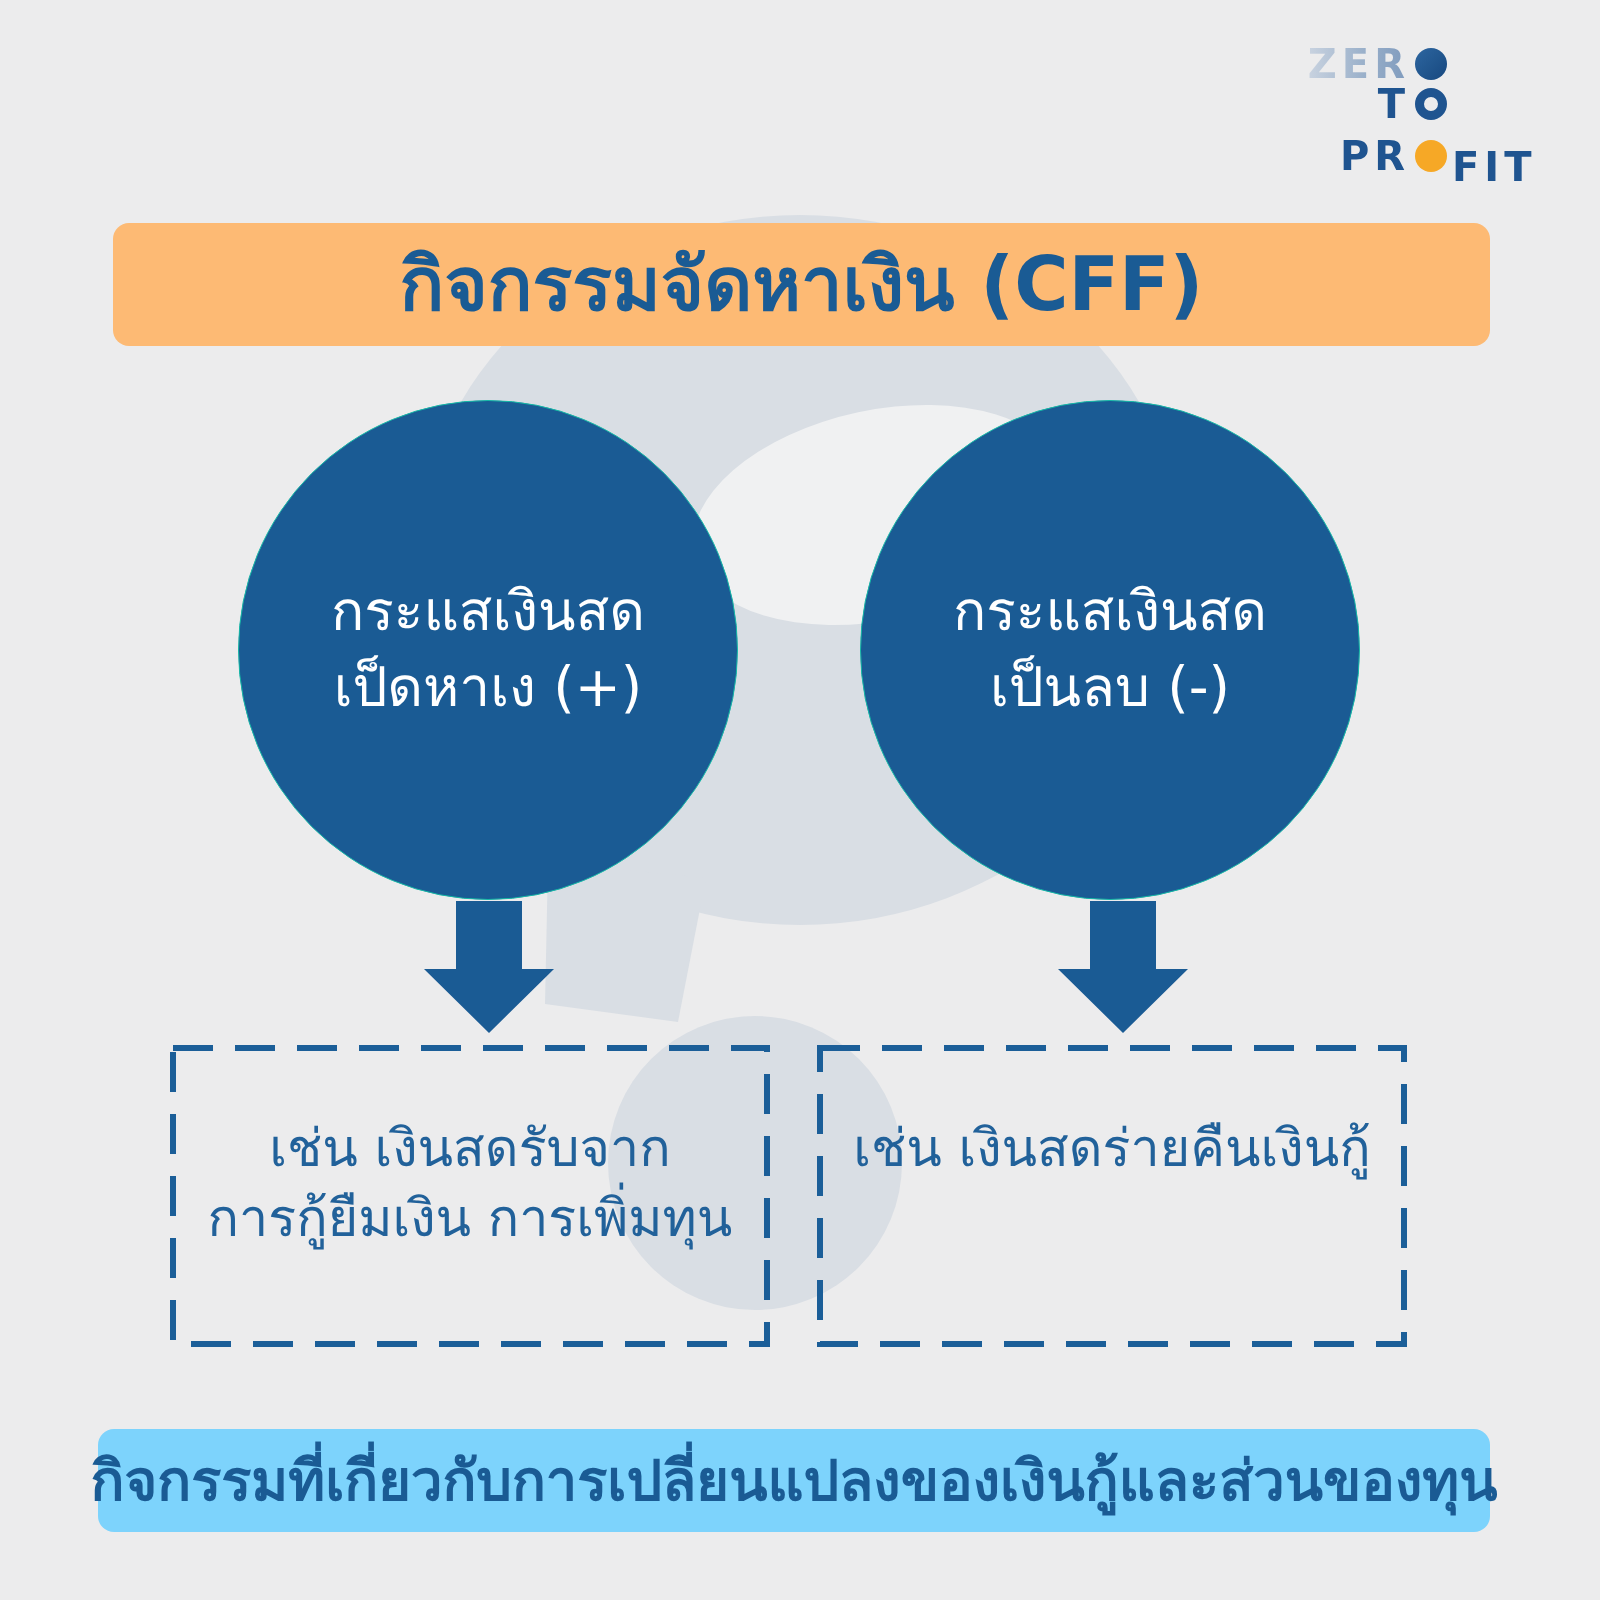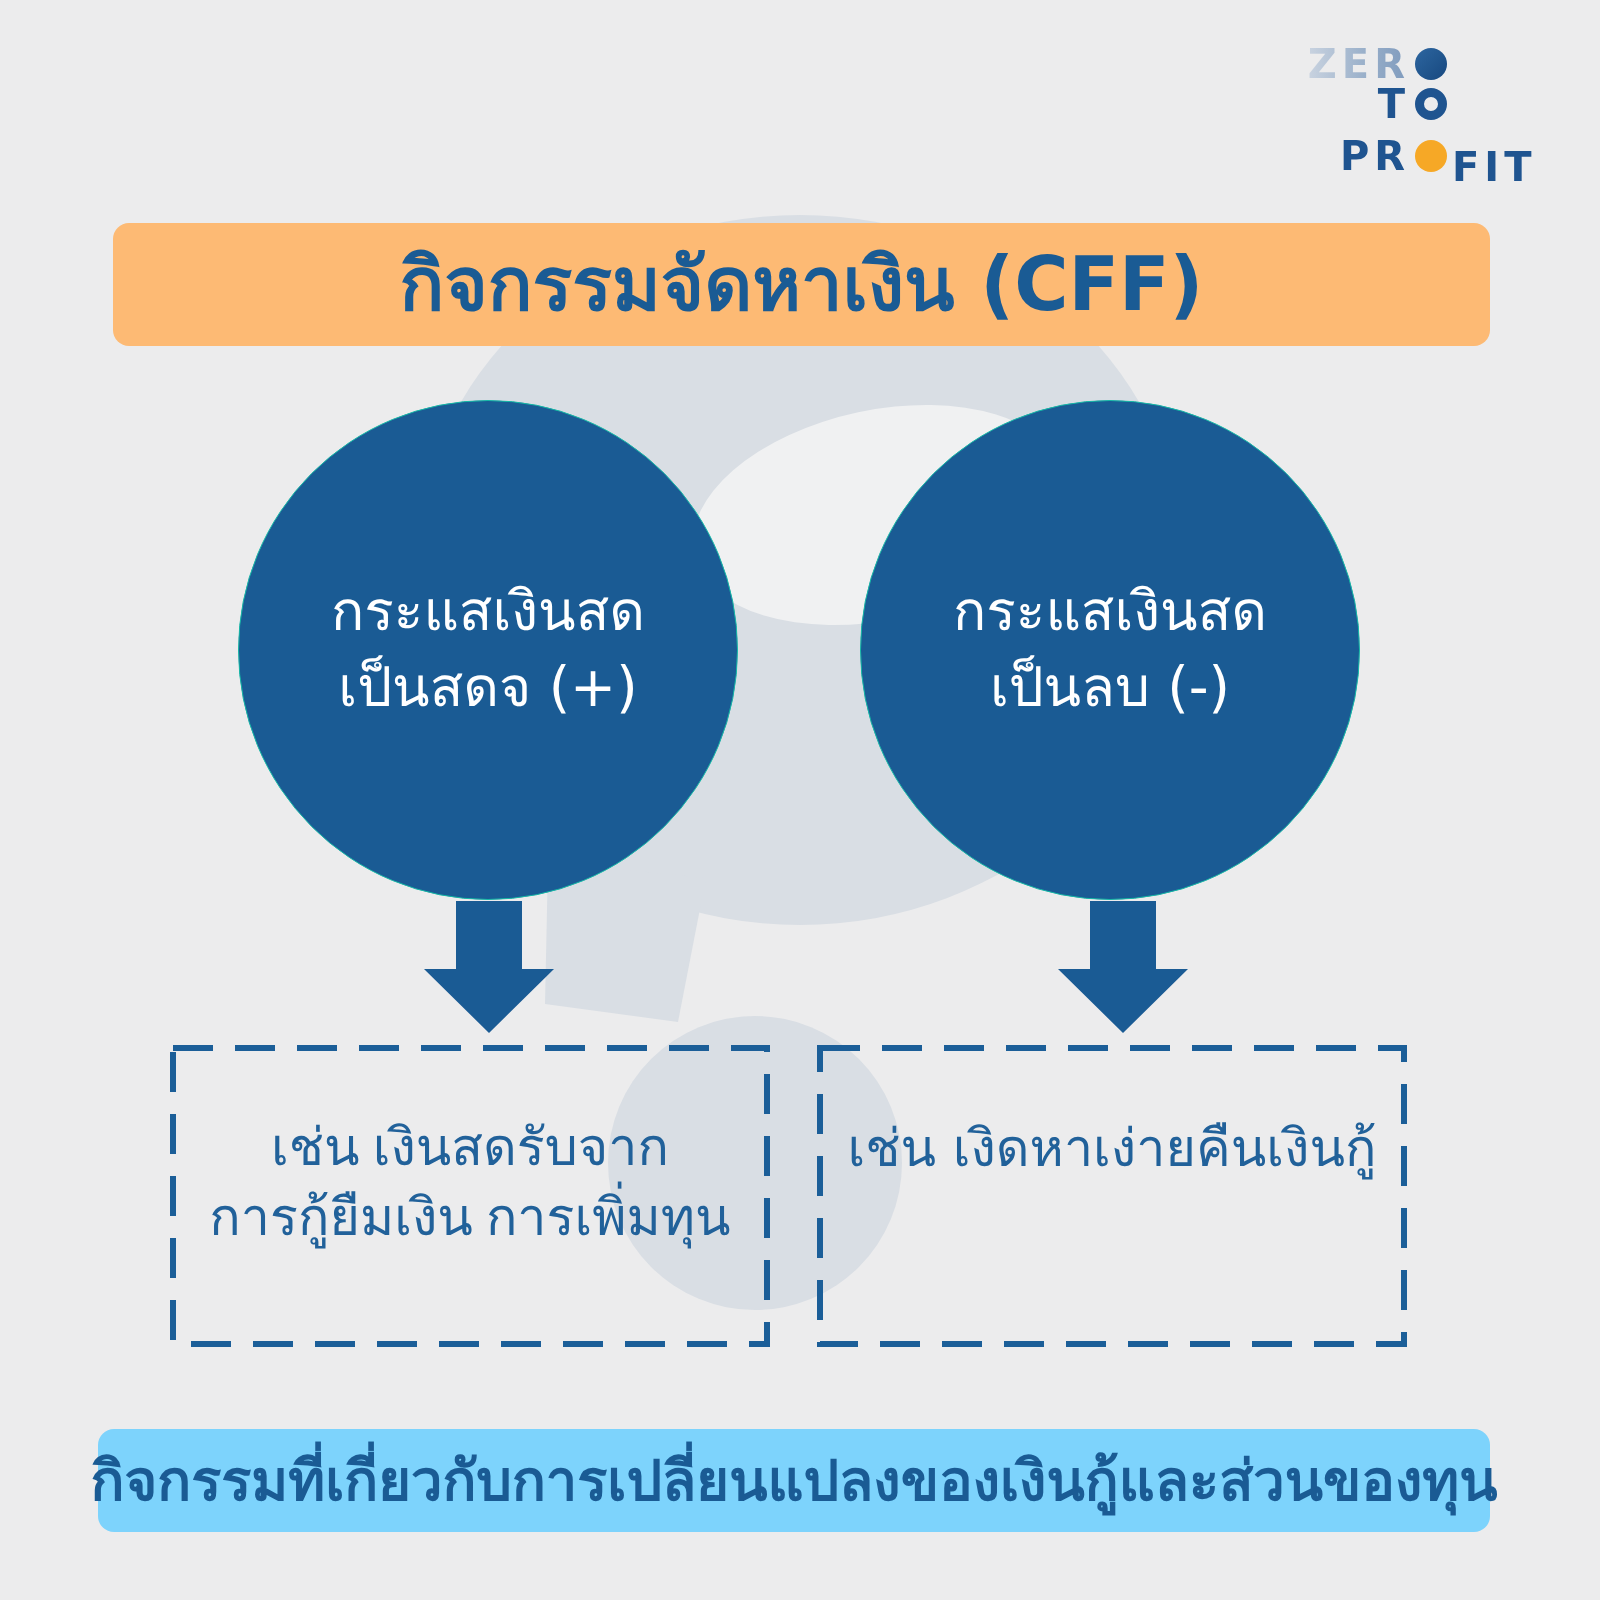--- a/index.html
+++ b/index.html
@@ -57,21 +57,21 @@
   .big-circle.right{left:860px;top:400px;}
   .circle-text span{display:block;color:#FFFFFF;font-size:55px;line-height:1.38;white-space:nowrap;}
 
   
   .arrow{position:absolute;width:130px;height:132px;}
   .arrow.left{left:424px;top:901px;}
   .arrow.right{left:1058px;top:901px;}
 
   
   .example-box{position:absolute;top:1045px;height:302px;}
-  .example-box.left{left:170px;width:600px;font-family:Liberation Serif, serif;}
+  .example-box.left{left:170px;width:600px;}
   .example-box.right{left:817px;width:590px;}
   .example-box svg{position:absolute;left:0;top:0;}
   .box-text{position:relative;padding-top:68px;text-align:center;}
   .box-text span{display:block;color:#21619A;font-size:52px;line-height:1.35;white-space:nowrap;}
 </style>
 </head>
 <body>
 
 <div class="canvas">
 
@@ -100,21 +100,21 @@
     </div>
   </div>
 
   <div class="title-banner">
     <span>กิจกรรมจัดหาเงิน (CFF)</span>
   </div>
 
   <div class="big-circle left">
     <div class="circle-text">
       <span>กระแสเงินสด</span>
-      <span>เป็นสดจ (+)</span>
+      <span>เป็ดหาเง (+)</span>
     </div>
   </div>
 
   <div class="big-circle right">
     <div class="circle-text">
       <span>กระแสเงินสด</span>
       <span>เป็นลบ (-)</span>
     </div>
   </div>
 
@@ -133,21 +133,21 @@
       <span>เช่น เงินสดรับจาก</span>
       <span>การกู้ยืมเงิน การเพิ่มทุน</span>
     </div>
   </div>
 
   <div class="example-box right">
     <svg width="590" height="302" xmlns="http://www.w3.org/2000/svg">
       <rect x="3" y="3" width="584" height="296" fill="none" stroke="#1B5E98" stroke-width="6" stroke-dasharray="40 22"></rect>
     </svg>
     <div class="box-text">
-      <span>เช่น เงิดหาเง่ายคืนเงินกู้</span>
+      <span>เช่น เงินสดร่ายคืนเงินกู้</span>
     </div>
   </div>
 
   <div class="bottom-banner">
     <span>กิจกรรมที่เกี่ยวกับการเปลี่ยนแปลงของเงินกู้และส่วนของทุน</span>
   </div>
 
 </div>
 
 </body></html>

